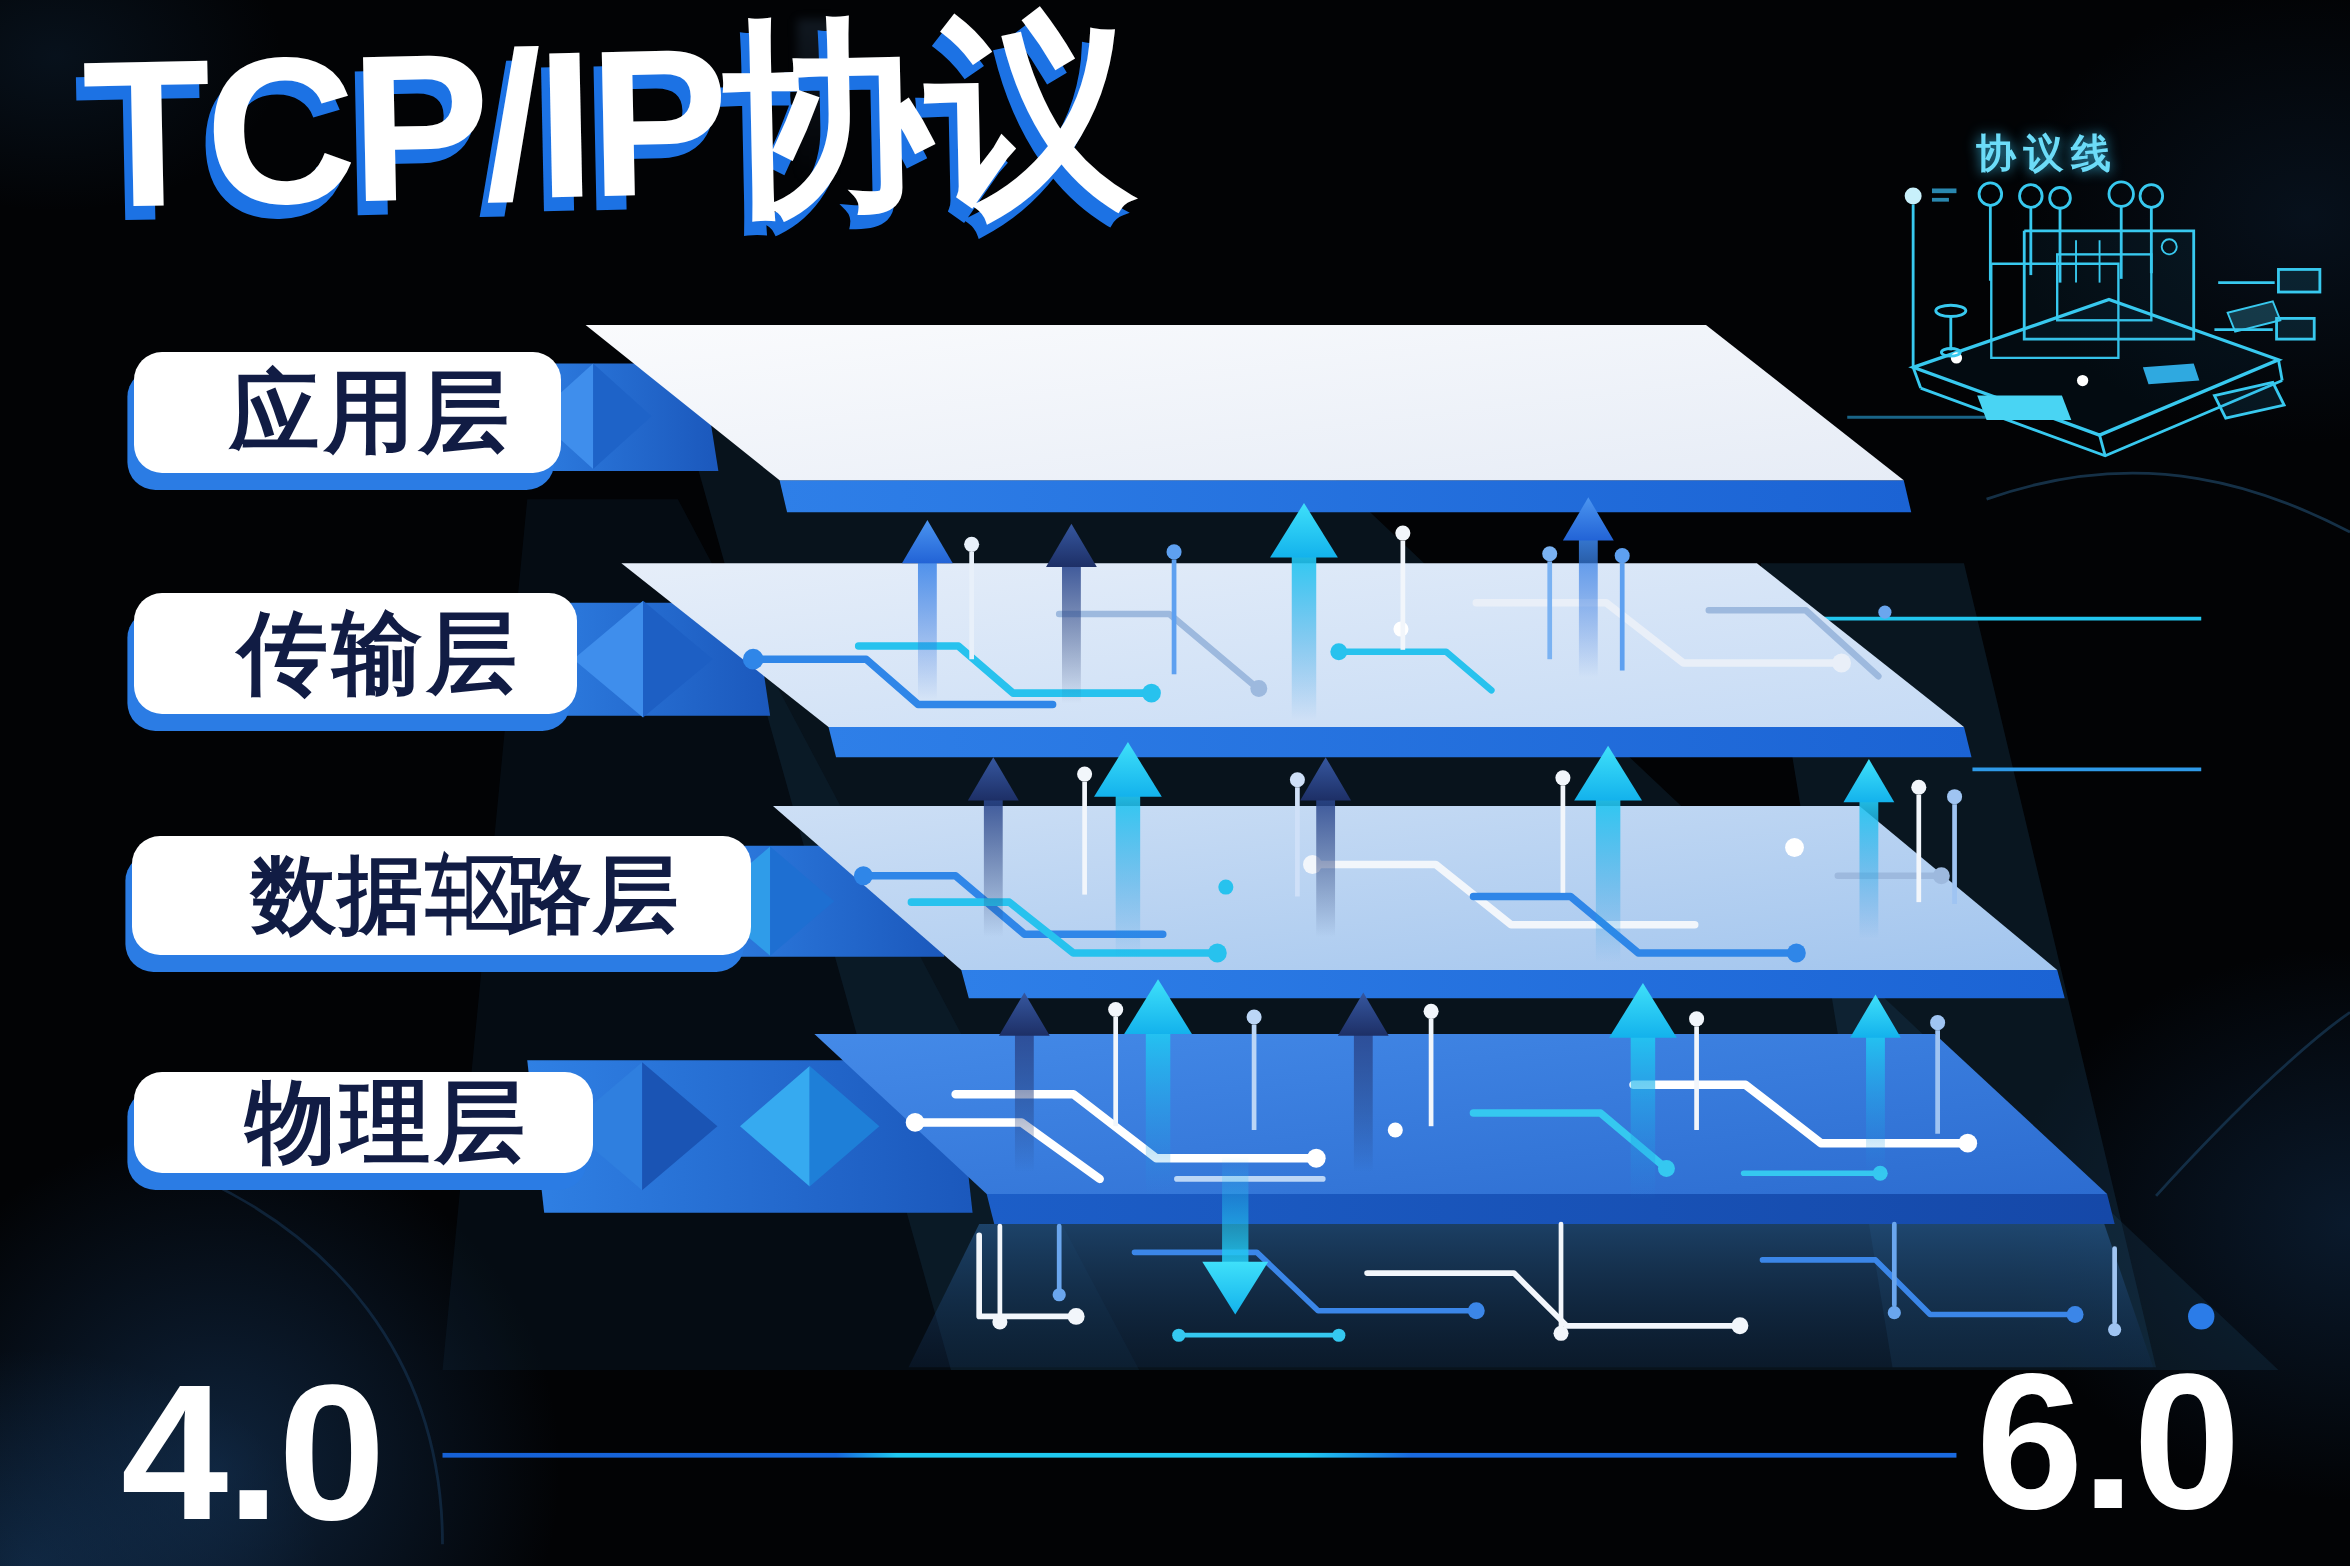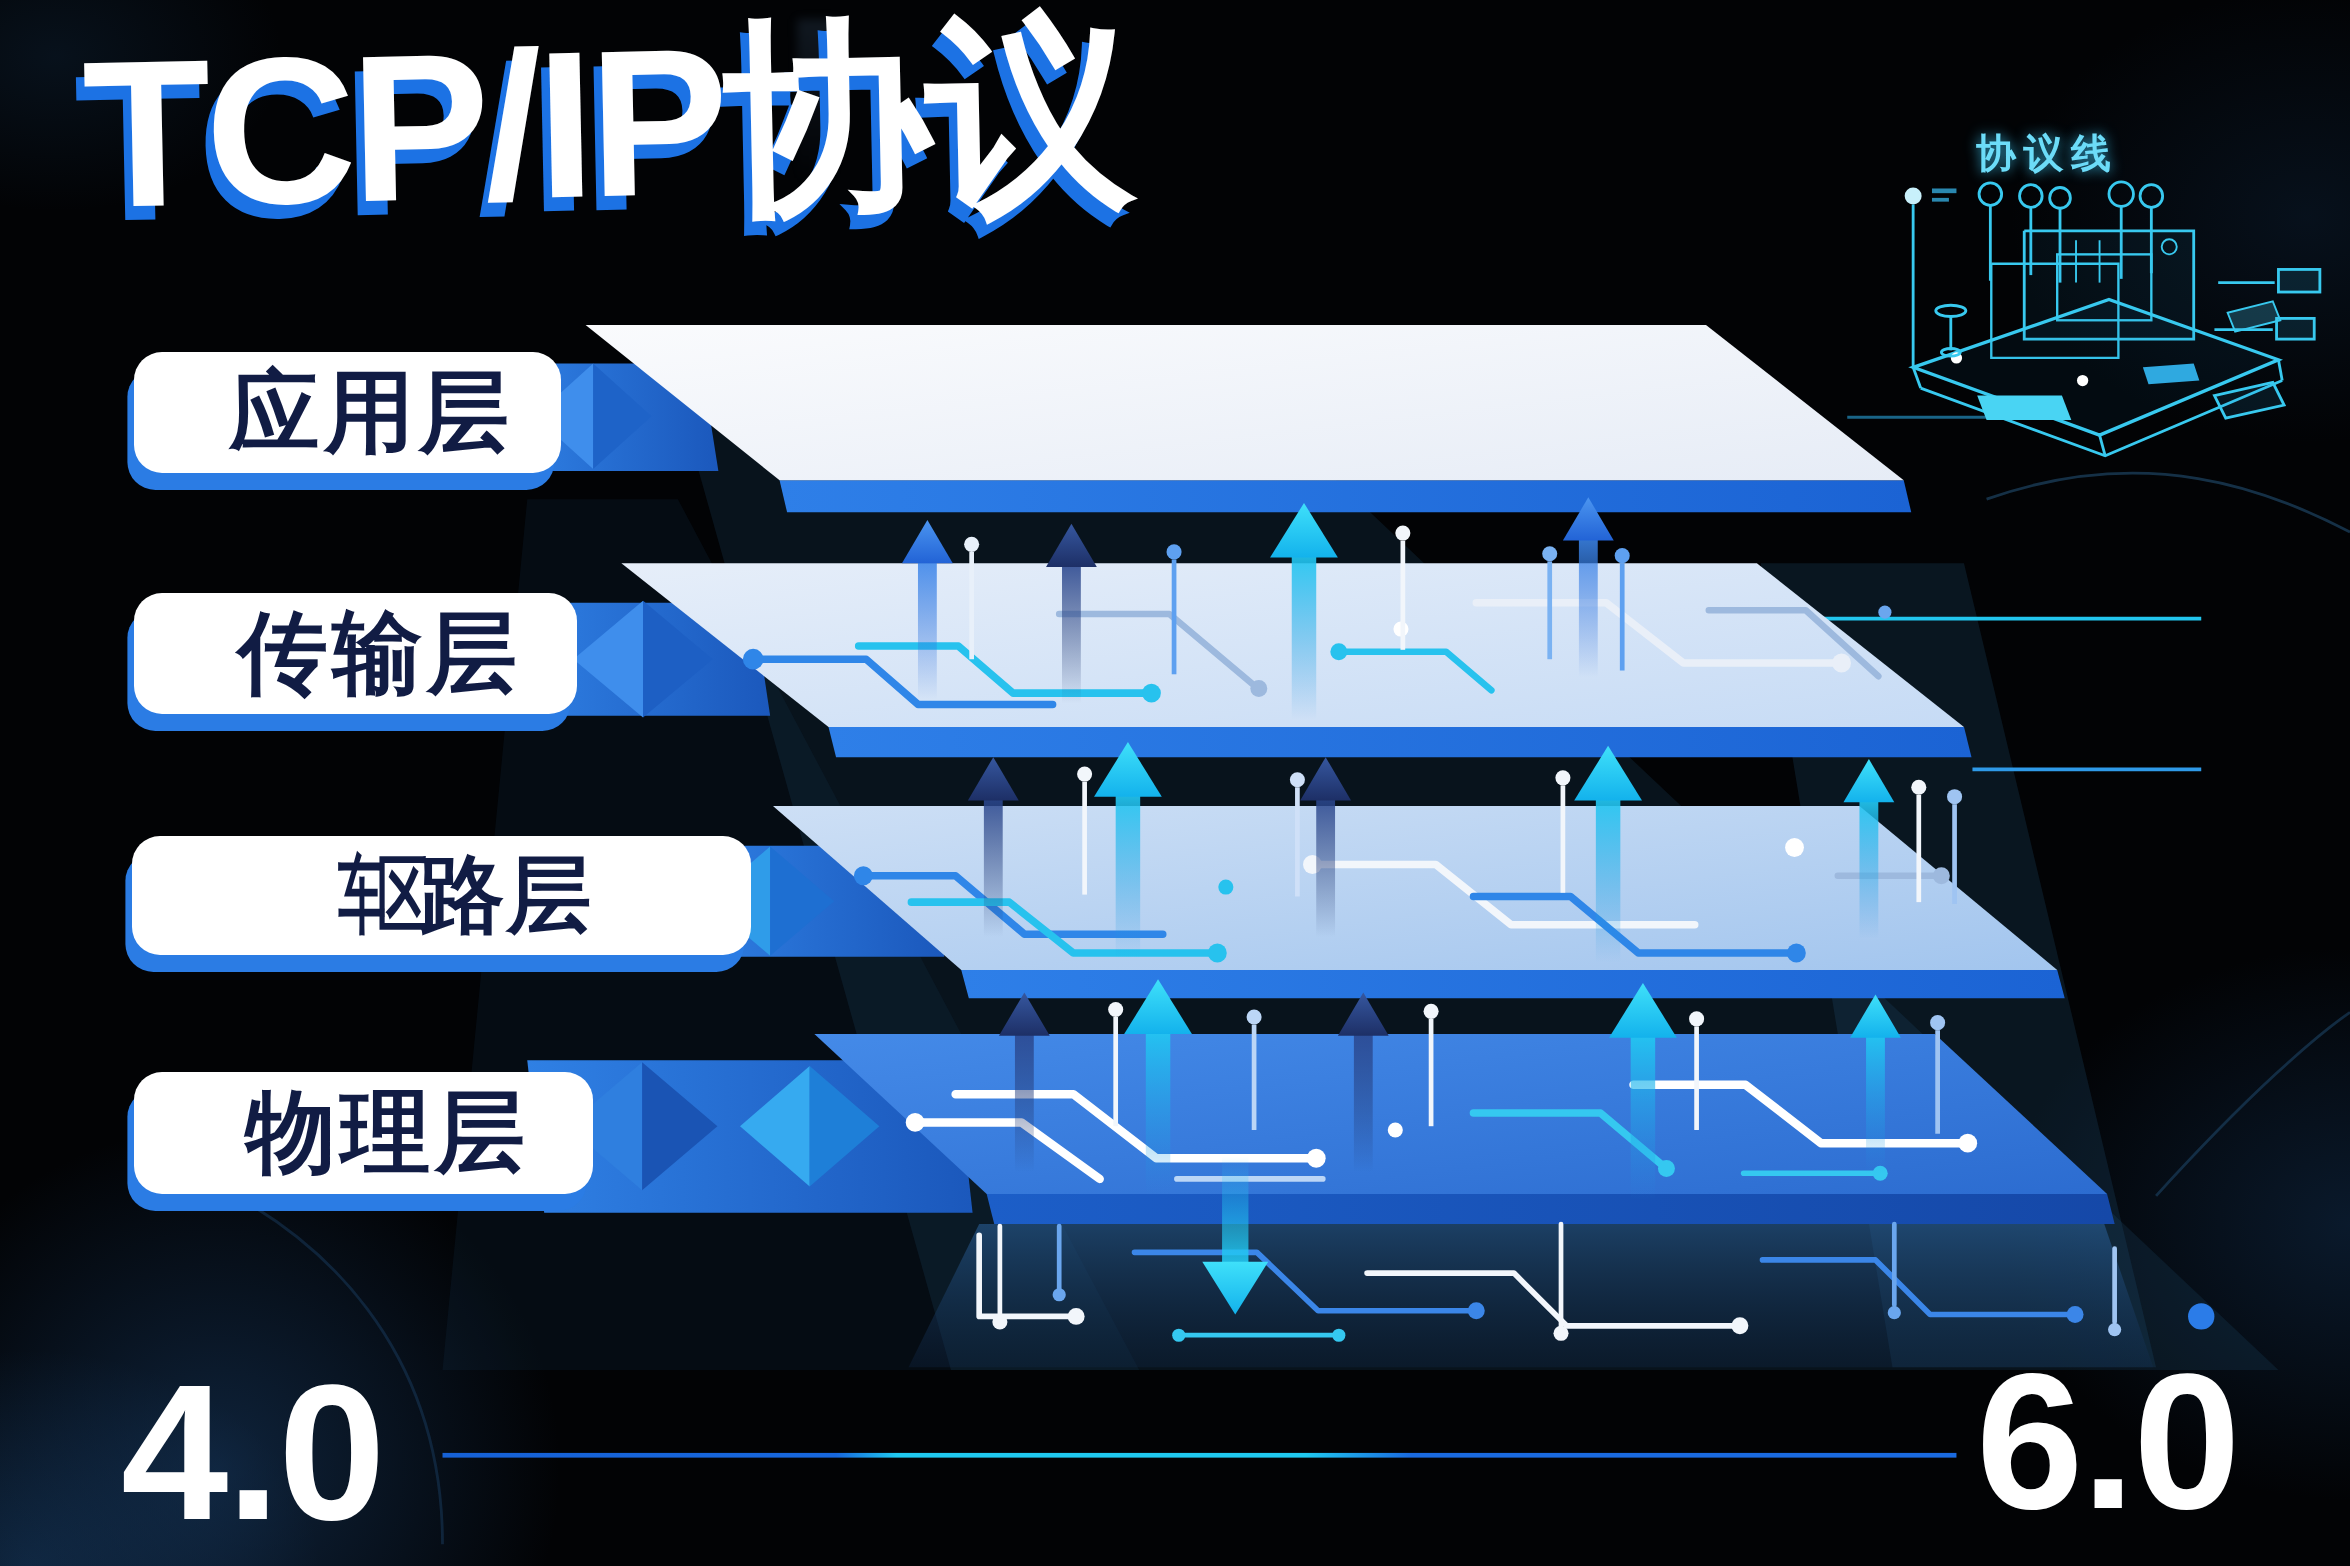--- a/index.html
+++ b/index.html
@@ -26,21 +26,21 @@
     background:#ffffff;border-radius:28px;
     display:flex;align-items:center;justify-content:center;
     font-weight:900;color:#111c44;letter-spacing:4.7px;
     box-shadow:-6.6px 17px 0 #2b7ce4;
     white-space:nowrap;
     padding-left:48px;
   }
   #label-1{left:134px;top:352px;width:379px;height:121px;font-size:90px;}
   #label-2{left:134px;top:593px;width:395px;height:121px;font-size:90px;}
   #label-3{left:132px;top:836px;width:571px;height:119px;font-size:85px;letter-spacing:1.9px;}
-  #label-4{left:134px;top:1072px;width:411px;height:122px;font-size:90px;}
+  #label-4{left:134px;top:1072px;width:411px;height:101px;font-size:90px;}
   
   .comp{display:inline-flex;width:0.96em;overflow:visible;}
   .comp span{display:inline-block;}
   .comp .l{width:0.46em;transform:scaleX(0.56);transform-origin:left center;}
   .comp .r{width:0.50em;transform:scaleX(0.60);transform-origin:left center;}
   .ver{
     color:#fff;font-weight:900;font-size:193px;line-height:1;letter-spacing:-1.9px;
   }
   #ver-left{left:121px;top:1356px;}
   #ver-right{left:1976px;top:1345px;}
@@ -407,20 +407,21 @@
 
   <div class="abs layer-label" id="label-1">
     <span>应用层</span>
   </div>
 
   <div class="abs layer-label" id="label-2">
     <span>传输层</span>
   </div>
 
   <div class="abs layer-label" id="label-3">
+    <span>数据</span>
       <span class="comp">
         <span class="l">车</span>
         <span class="r">区</span>
       </span>
       <span>路层</span>
   </div>
 
   <div class="abs layer-label" id="label-4">
     <span>物理层</span>
   </div>

